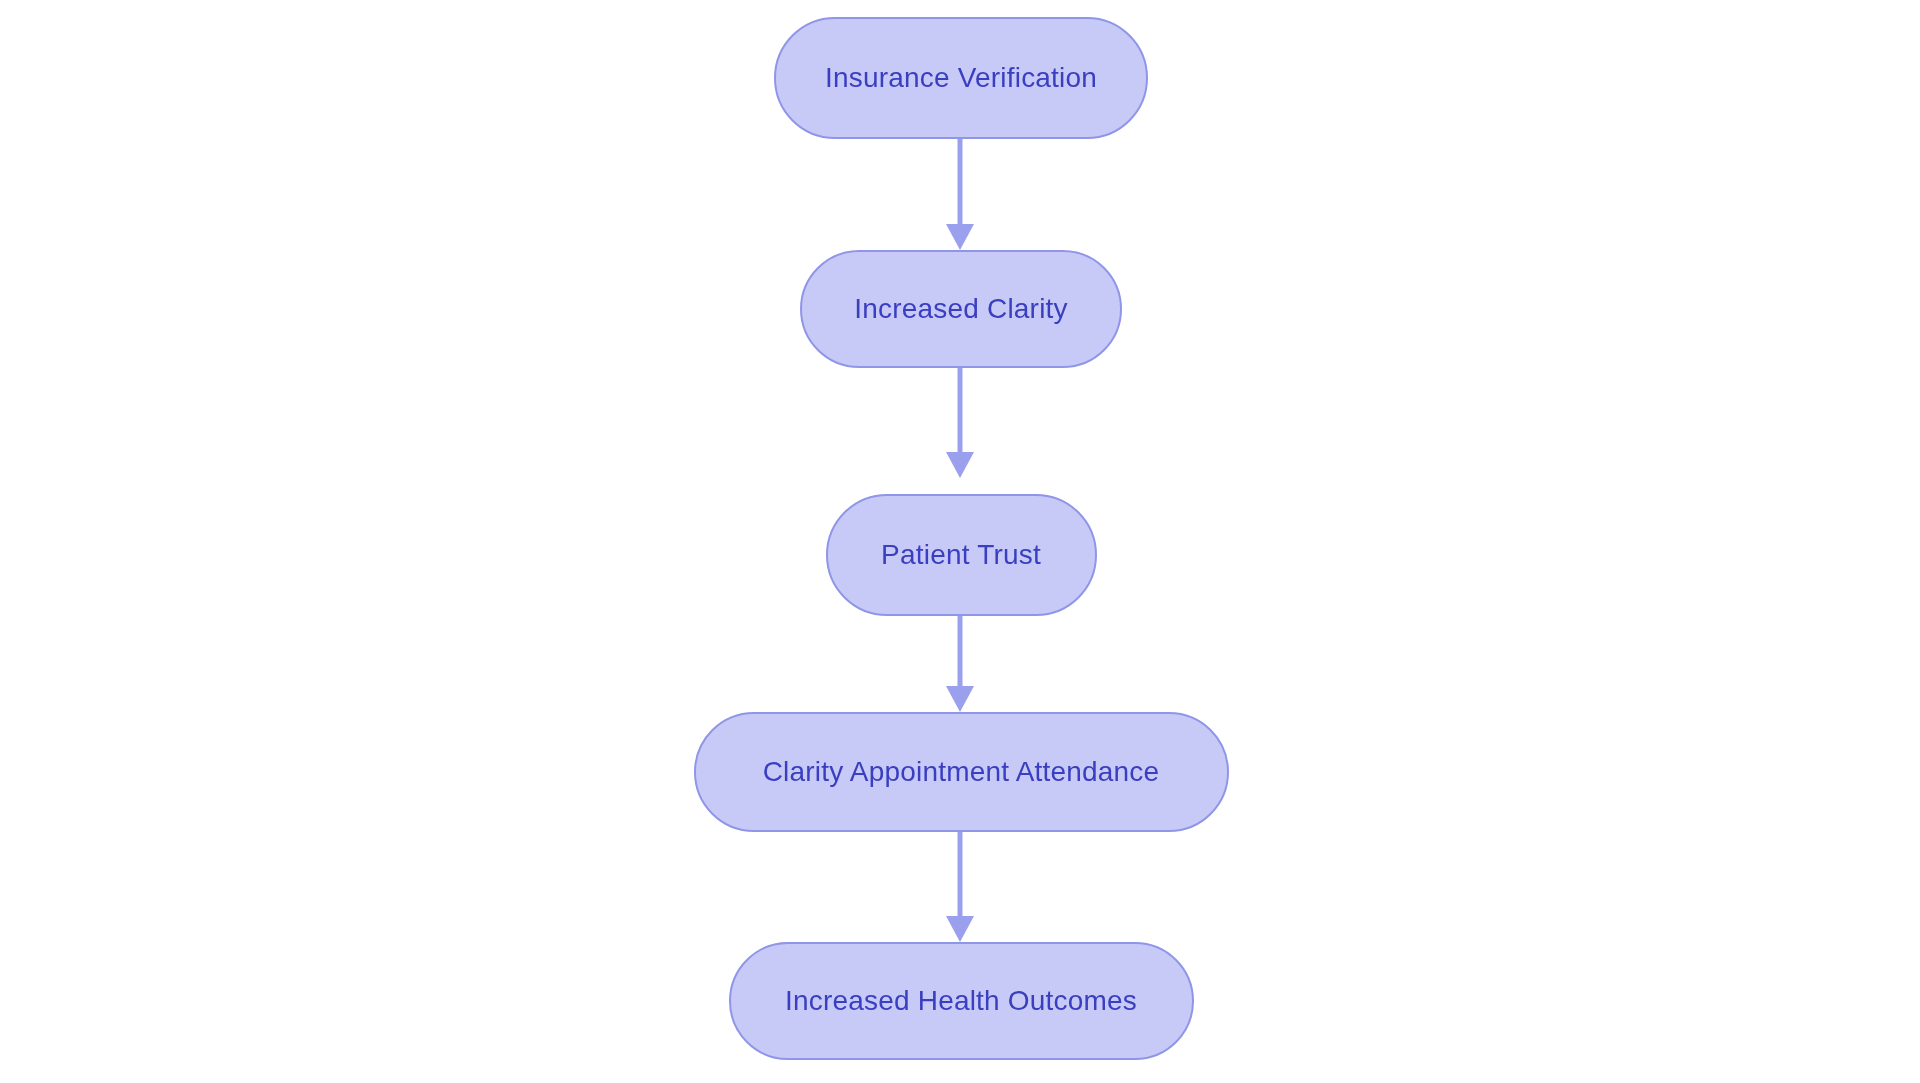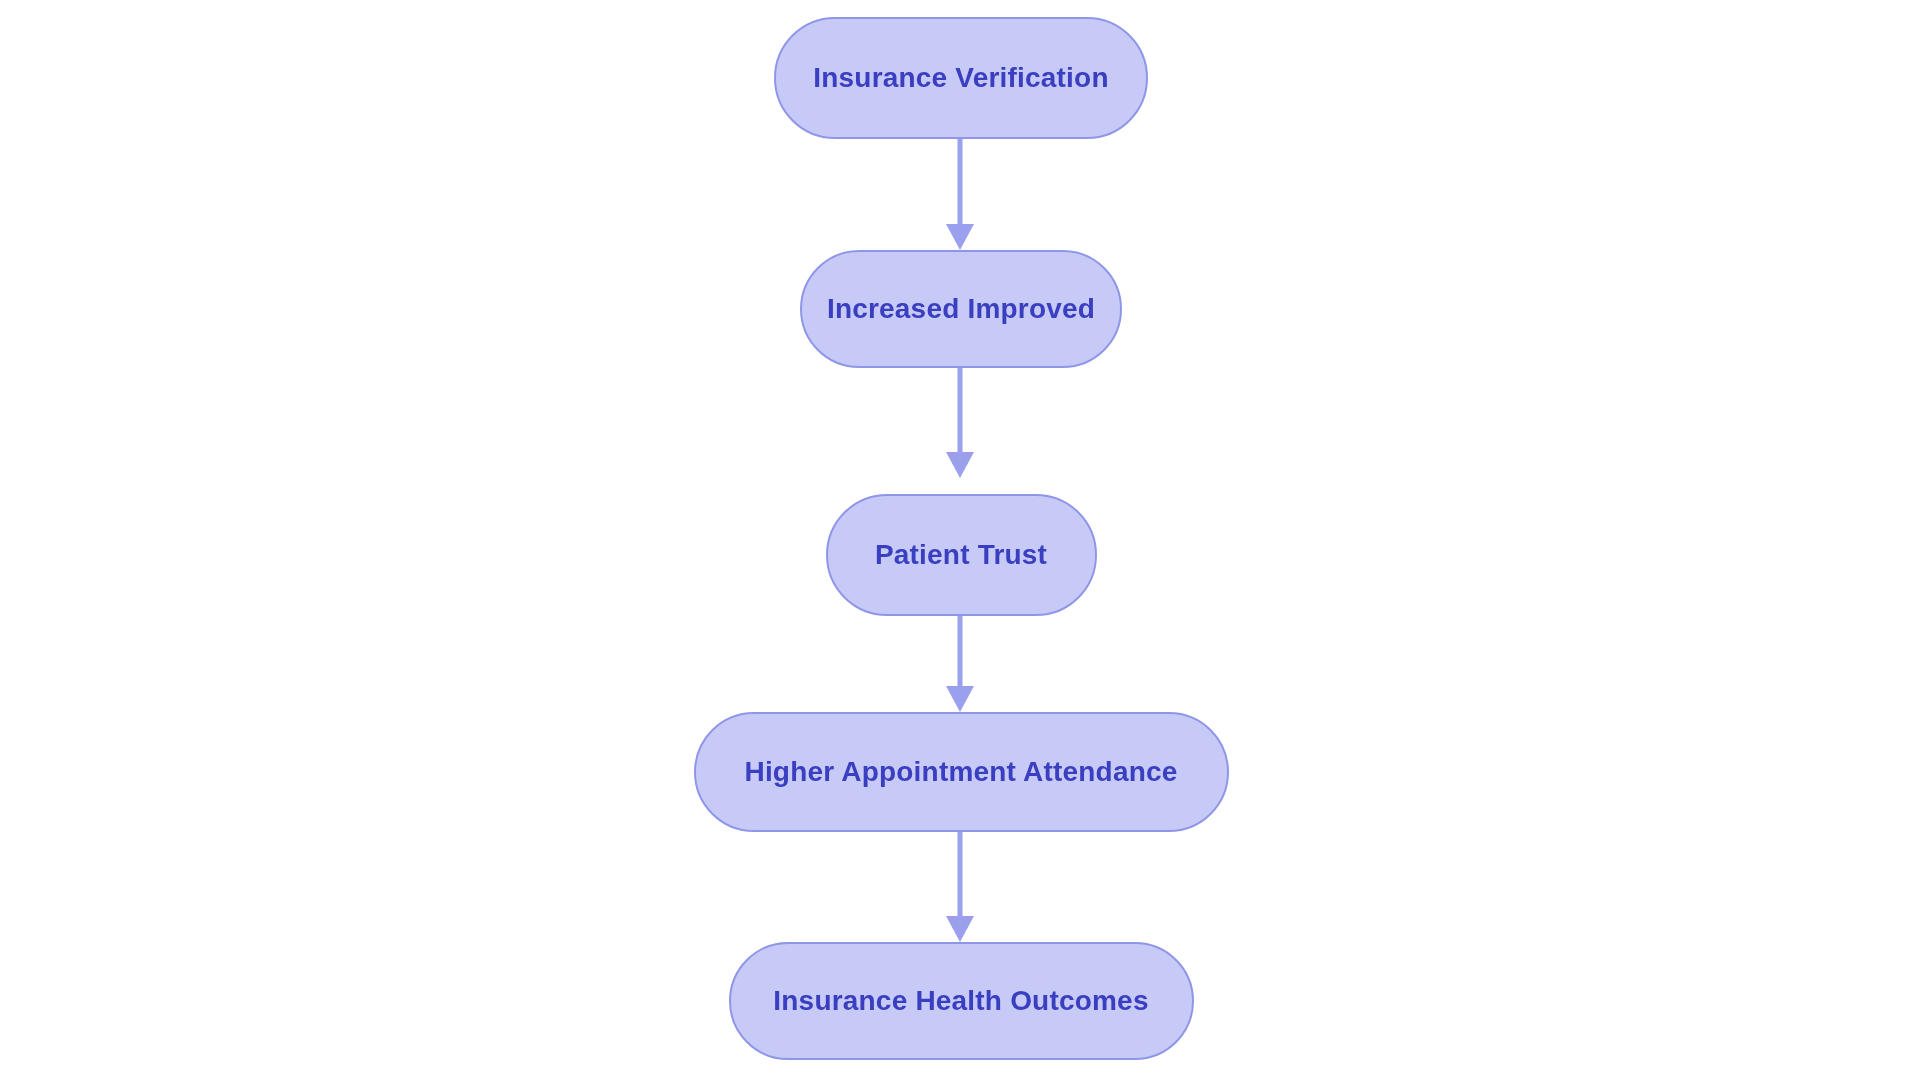--- a/index.html
+++ b/index.html
@@ -29,21 +29,21 @@
     background: var(--node-fill, #c7caf6);
     border: 2px solid var(--node-border, #8f96e8);
     border-radius: 999px;
     display: flex;
     align-items: center;
     justify-content: center;
   }
   .node span {
     color: var(--node-text, #3a3ec0);
     font-size: 28px;
-    font-weight: 700;
+    font-weight: 400;
     letter-spacing: 0.2px;
     white-space: nowrap;
     text-align: center;
   }
 </style>
 </head>
 <body>
 
 <div class="canvas">
   <svg id="arrow-layer" width="1920" height="1083" viewBox="0 0 1920 1083" xmlns="http://www.w3.org/2000/svg">
@@ -62,25 +62,25 @@
       <g>
         <line x1="960" x2="960" y1="832" y2="922" stroke="#9aa0ed" stroke-width="5"></line>
         <polygon points="946,916 974,916 960,942" fill="#9aa0ed"></polygon>
       </g>
     </svg>
   <div id="node-layer">
       <div class="node" style="left: 774px; top: 17px; width: 374px; height: 122px;">
         <span>Insurance Verification</span>
       </div>
       <div class="node" style="left: 800px; top: 250px; width: 322px; height: 118px;">
-        <span>Increased Improved</span>
+        <span>Increased Clarity</span>
       </div>
       <div class="node" style="left: 825.5px; top: 494px; width: 271px; height: 122px;">
         <span>Patient Trust</span>
       </div>
       <div class="node" style="left: 693.5px; top: 712px; width: 535px; height: 120px;">
-        <span>Higher Appointment Attendance</span>
+        <span>Clarity Appointment Attendance</span>
       </div>
       <div class="node" style="left: 728.5px; top: 942px; width: 465px; height: 118px;">
-        <span>Insurance Health Outcomes</span>
+        <span>Increased Health Outcomes</span>
       </div>
     </div>
 </div>
 
 </body></html>

